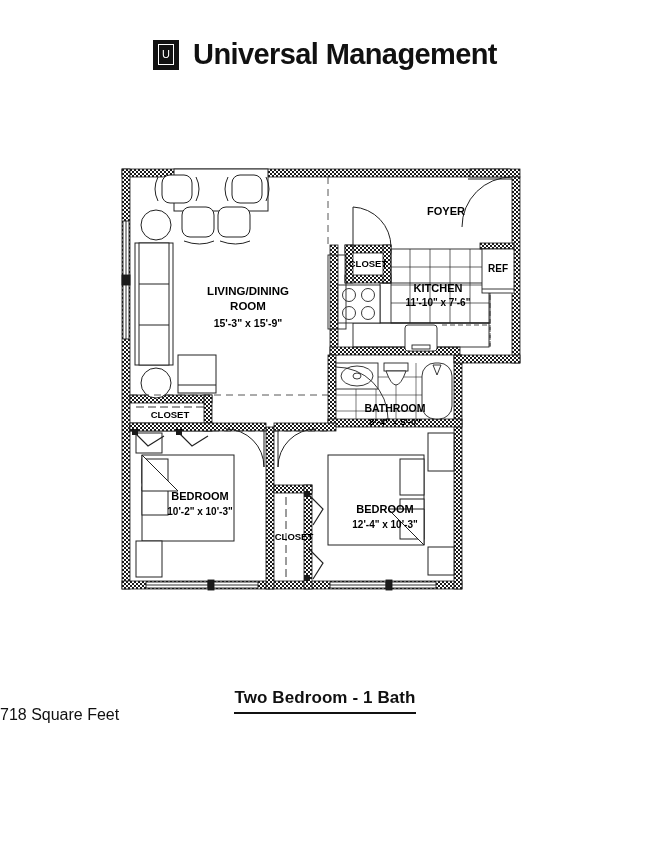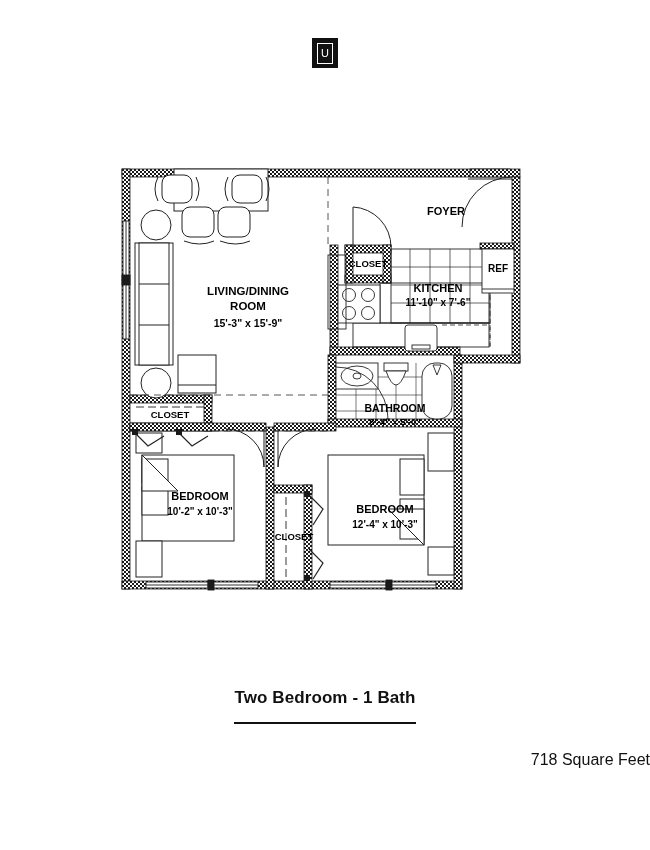--- a/index.html
+++ b/index.html
@@ -103,47 +103,47 @@
     left: 0;
     width: 650px;
     text-align: center;
   }
   .caption-type span {
     font-family: "Liberation Sans", sans-serif;
     font-size: 17px;
     font-weight: bold;
     color: #111111;
     border-bottom: 2px solid #111111;
-    padding-bottom: 15px;
+    padding-bottom: 5px;
     letter-spacing: 0.1px;
   }
   .caption-area {
     position: absolute;
     top: 706px;
     left: 0;
     width: 650px;
-    text-align: right;
+    text-align: left;
     font-family: "Liberation Sans", sans-serif;
     font-size: 16px;
     font-weight: normal;
     color: #111111;
-    margin-top: 45px;
   }
 </style>
 </head>
 <body>
 
 <div class="page">
 
   <div class="header">
     <div class="logo-mark">
       <div class="logo-inner">
         <span class="logo-letter">U</span>
       </div>
     </div>
+    <div class="brand-title">Universal Management</div>
   </div>
 
   <div class="plan-wrap">
     <svg class="plan-svg" width="450" height="455" viewBox="0 0 450 455" xmlns="http://www.w3.org/2000/svg">
 
       <defs>
 
         <pattern id="wallhatch" width="4" height="4" patternUnits="userSpaceOnUse">
           <rect width="4" height="4" fill="#ffffff"></rect>
           <rect x="0" y="0" width="2" height="2" fill="#1a1a1a"></rect>

